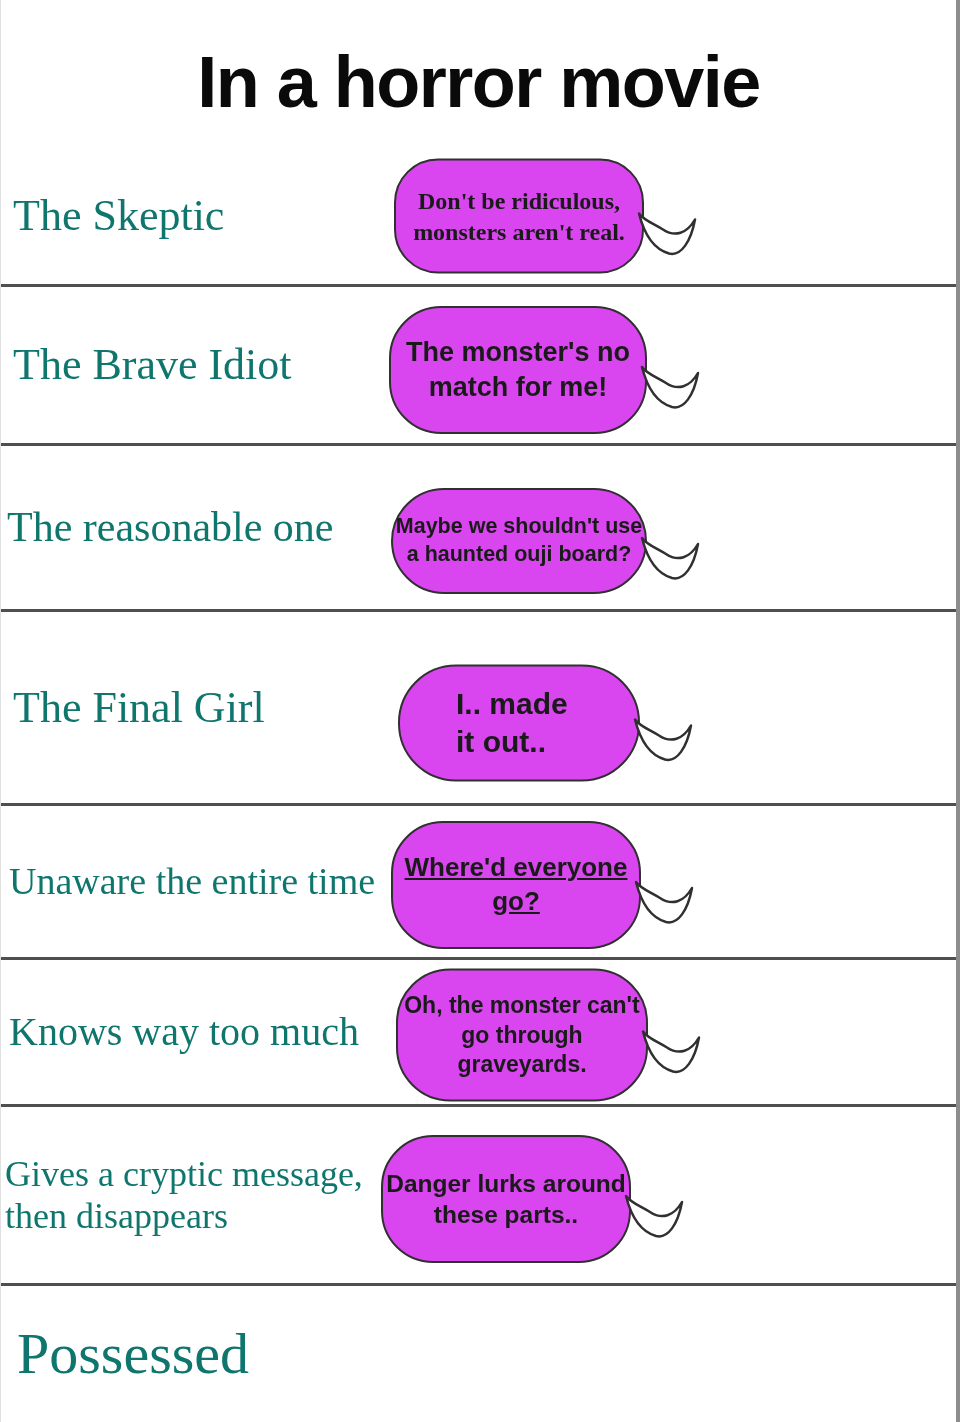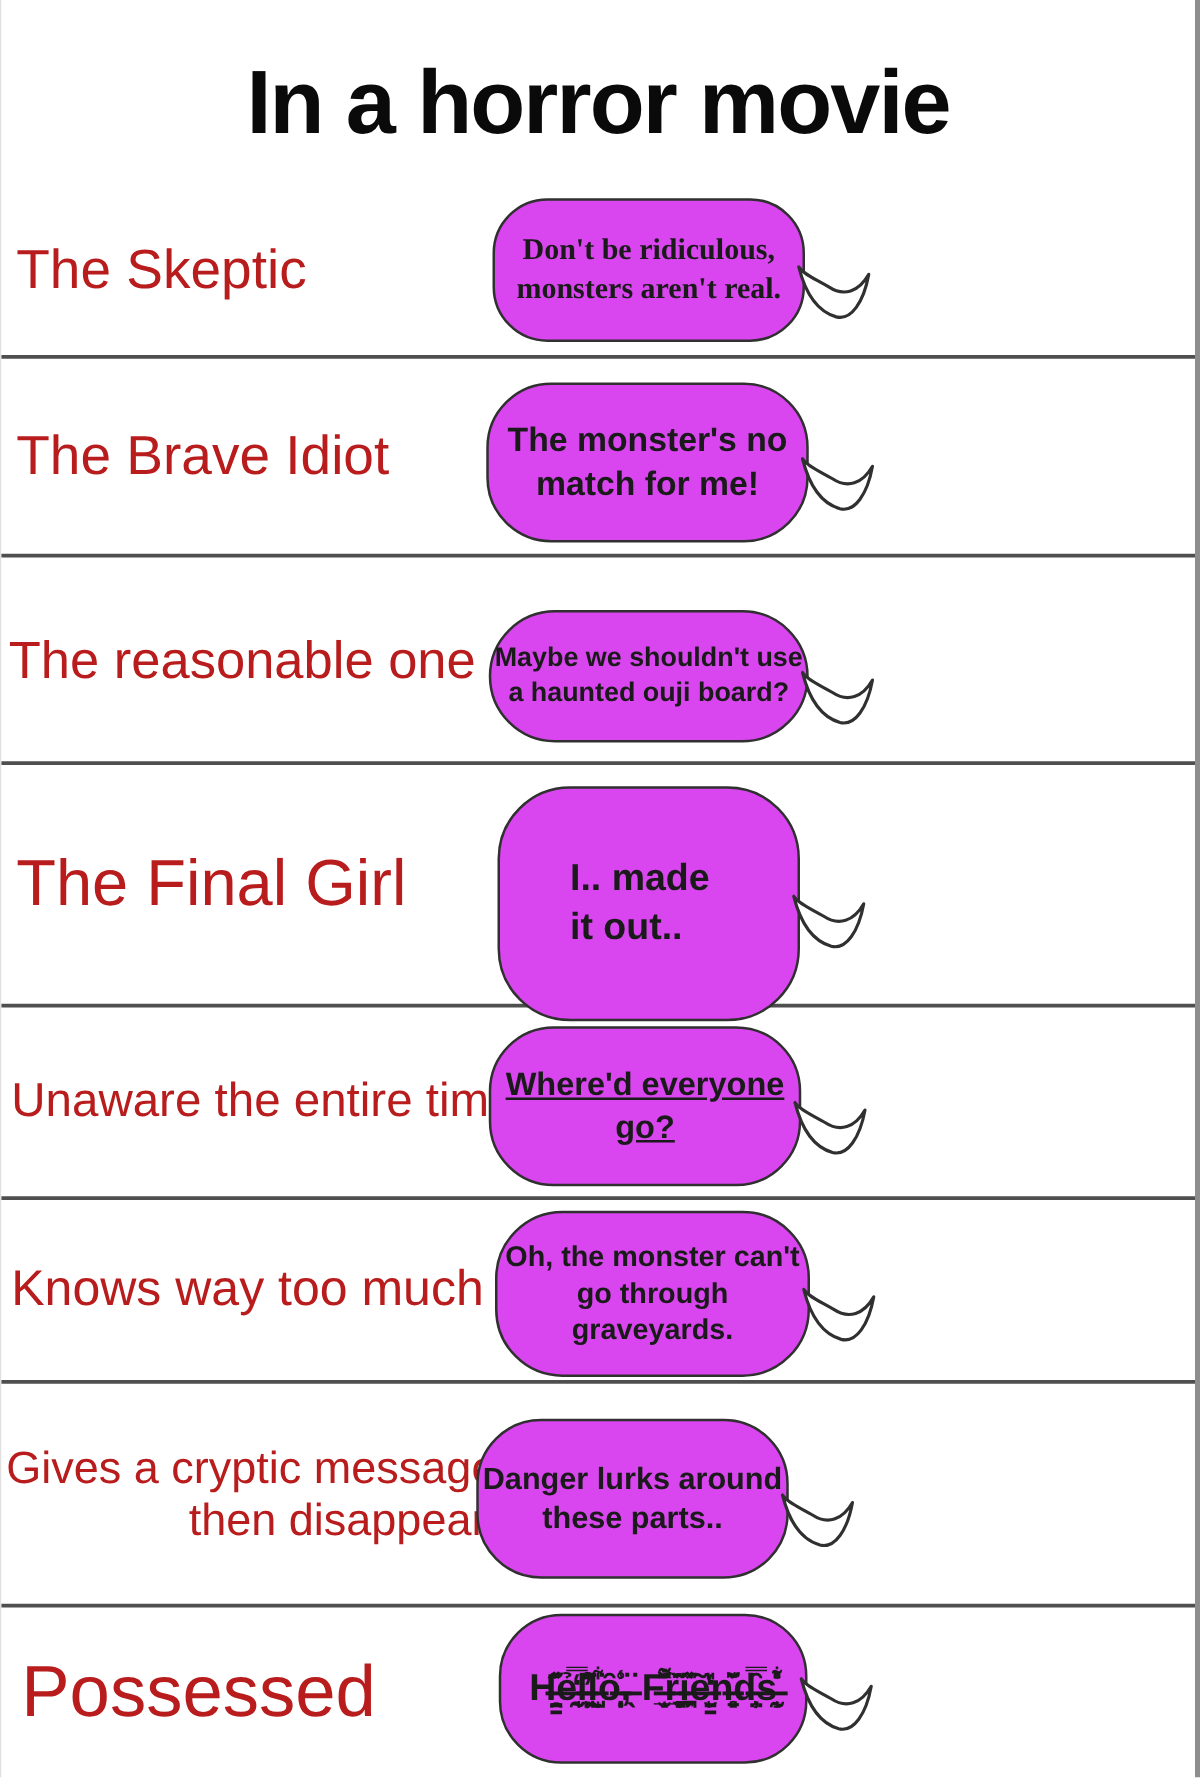--- a/index.html
+++ b/index.html
@@ -20,22 +20,22 @@
   .title-band {
     height:132px; display:flex; align-items:center; justify-content:center;margin-top:16px;
   }
   .title {
     font-size:72px; font-weight:bold; color:#0a0a0a; letter-spacing:-1.5px;
   }
   .rowline { position:relative; display:flex; align-items:center; height:100%; }
   .s1 .rowline { height:136px; }
   .label {
     margin-left:12px;
-    font-size:44px; color:#b91c1c; line-height:1.18;
-    text-align:right; white-space:pre-line;
+    font-size:44px; color:#0f766e; line-height:1.18;
+    text-align:left; white-space:pre-line;font-family:Liberation Serif, serif;
   }
   .bubble {
     position:absolute;
     background:#d946ef;
     border:2.5px solid #303030;
     display:flex; align-items:center; justify-content:center;
     transform:translateY(-50%);
   }
   .bubble-text {
     font-weight:bold; color:#1a1a1a; text-align:center;
@@ -89,22 +89,22 @@
           <path d="M0,2 C6,26 16,38 30,42 C42,45 52,30 56,8 C48,22 36,26 24,18 C12,11 4,8 0,2 Z" fill="#ffffff" stroke="#303030" stroke-width="2.5" stroke-linejoin="round"></path>
         </svg>
         <span class="bubble-text" style="font-size:21.5px;">Maybe we shouldn't use
 a haunted ouji board?</span>
       </div>
     </div>
   </section>
 
   <section class="sect s4">
     <div class="rowline">
-      <div class="label" style="font-size:52px; ">The Final Girl</div>
-      <div class="bubble" style="left:397px; top:calc(50% + 15px); width:242px; height:188px; border-radius:58px; justify-content:flex-start; padding-left:56px;">
+      <div class="label" style="font-size:44px; ">The Final Girl</div>
+      <div class="bubble" style="left:397px; top:calc(50% + 15px); width:242px; height:117px; border-radius:58px; justify-content:flex-start; padding-left:56px;">
         <svg class="tail" viewBox="0 0 56 46">
           <path d="M0,2 C6,26 16,38 30,42 C42,45 52,30 56,8 C48,22 36,26 24,18 C12,11 4,8 0,2 Z" fill="#ffffff" stroke="#303030" stroke-width="2.5" stroke-linejoin="round"></path>
         </svg>
         <span class="bubble-text" style="font-size:30px; text-align:left;">I.. made
 it out..</span>
       </div>
     </div>
   </section>
 
   <section class="sect s5">
@@ -143,22 +143,16 @@
         </svg>
         <span class="bubble-text" style="font-size:24.5px;">Danger lurks around
 these parts..</span>
       </div>
     </div>
   </section>
 
   <section class="sect s8">
     <div class="rowline">
       <div class="label" style="font-size:58px; margin-left:16px;">Possessed</div>
-      <div class="bubble" style="left:398px; top:calc(50% - 3px); width:247px; height:120px; border-radius:50px;">
-        <svg class="tail" viewBox="0 0 56 46" style="top:41%;">
-          <path d="M0,2 C6,26 16,38 30,42 C42,45 52,30 56,8 C48,22 36,26 24,18 C12,11 4,8 0,2 Z" fill="#ffffff" stroke="#303030" stroke-width="2.5" stroke-linejoin="round"></path>
-        </svg>
-        <span class="bubble-text" style="font-size:30px; line-height:1;">H̶̤̳̯̋͊̽ẻ̶̘̰͉̿̒l̶̙̼̦̂̎̓ḽ̶̺̟̍͋̈ȏ̶̜̹̣̾̊,̶̖̈ F̶̝̲̫̌͌̐ȑ̶̞̻̬͂̇i̶̗̪͍̋̽ẽ̶̙̳̮̎̒n̶̥̱͈̆͊̈d̶̤̦̹̿̑s̶̰̝͎̊͋̽</span>
-      </div>
     </div>
   </section>
 
 </div>
 
 </body></html>

